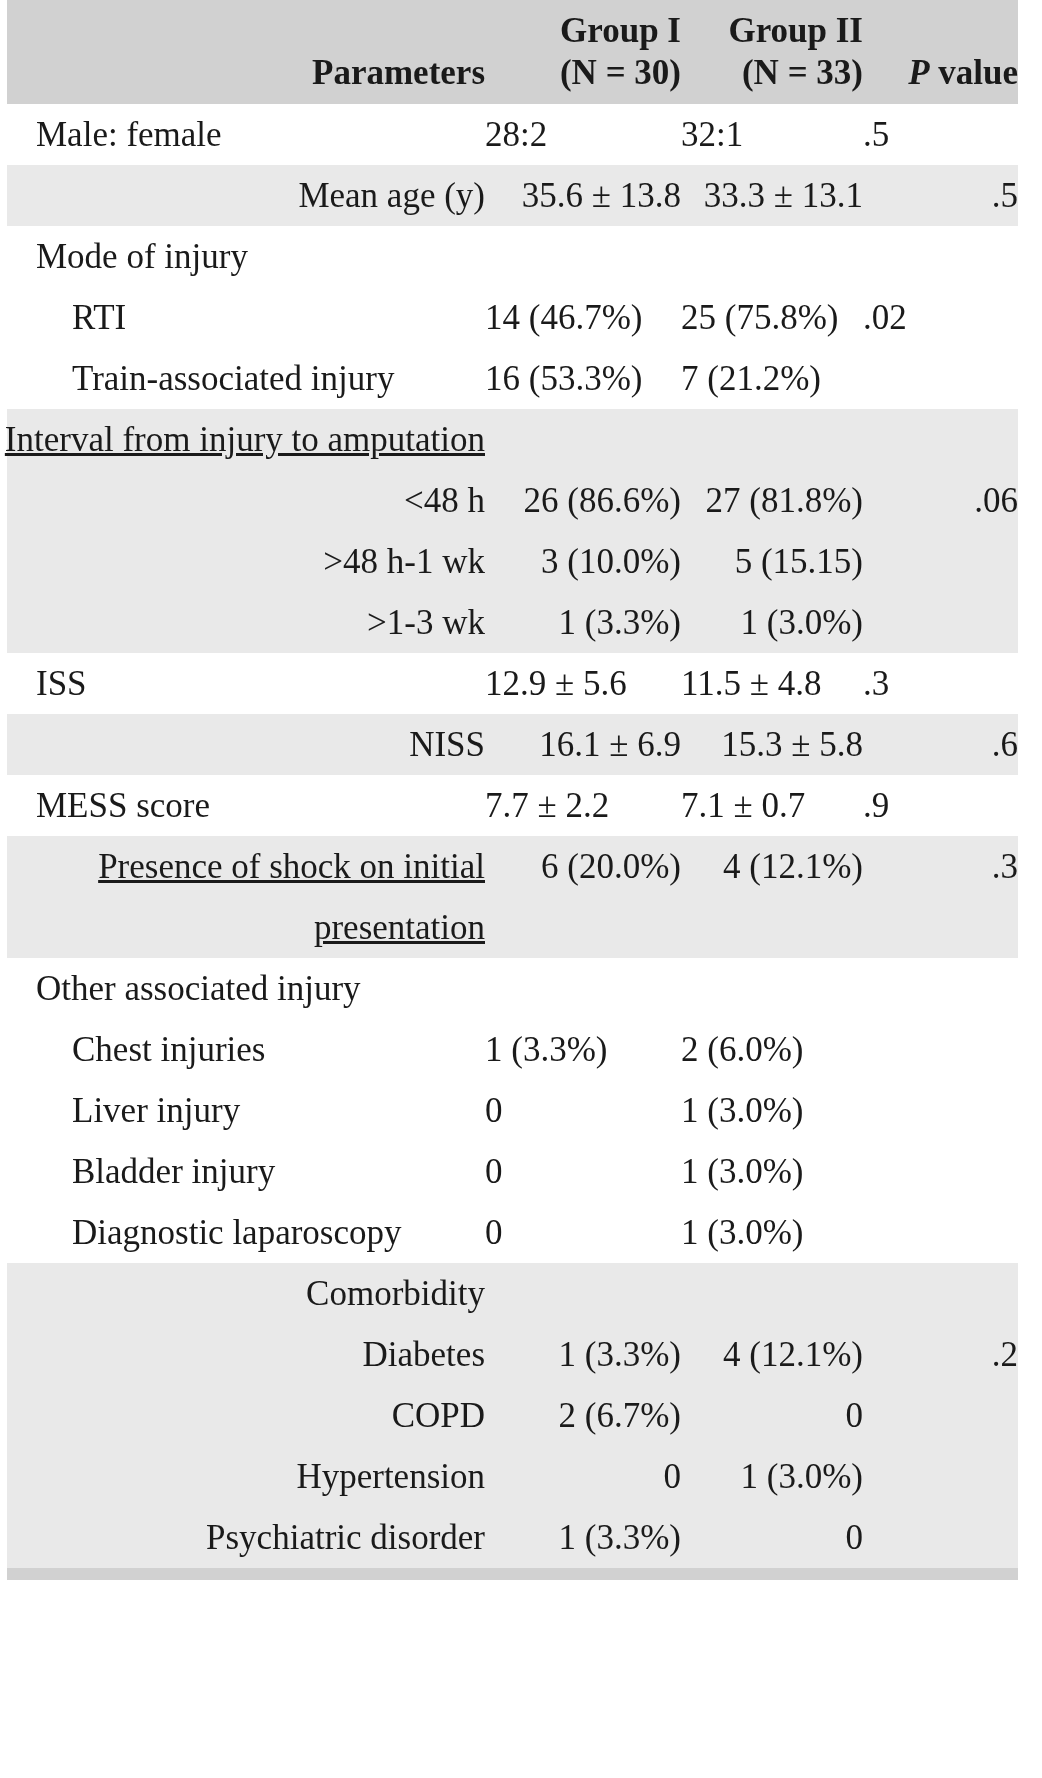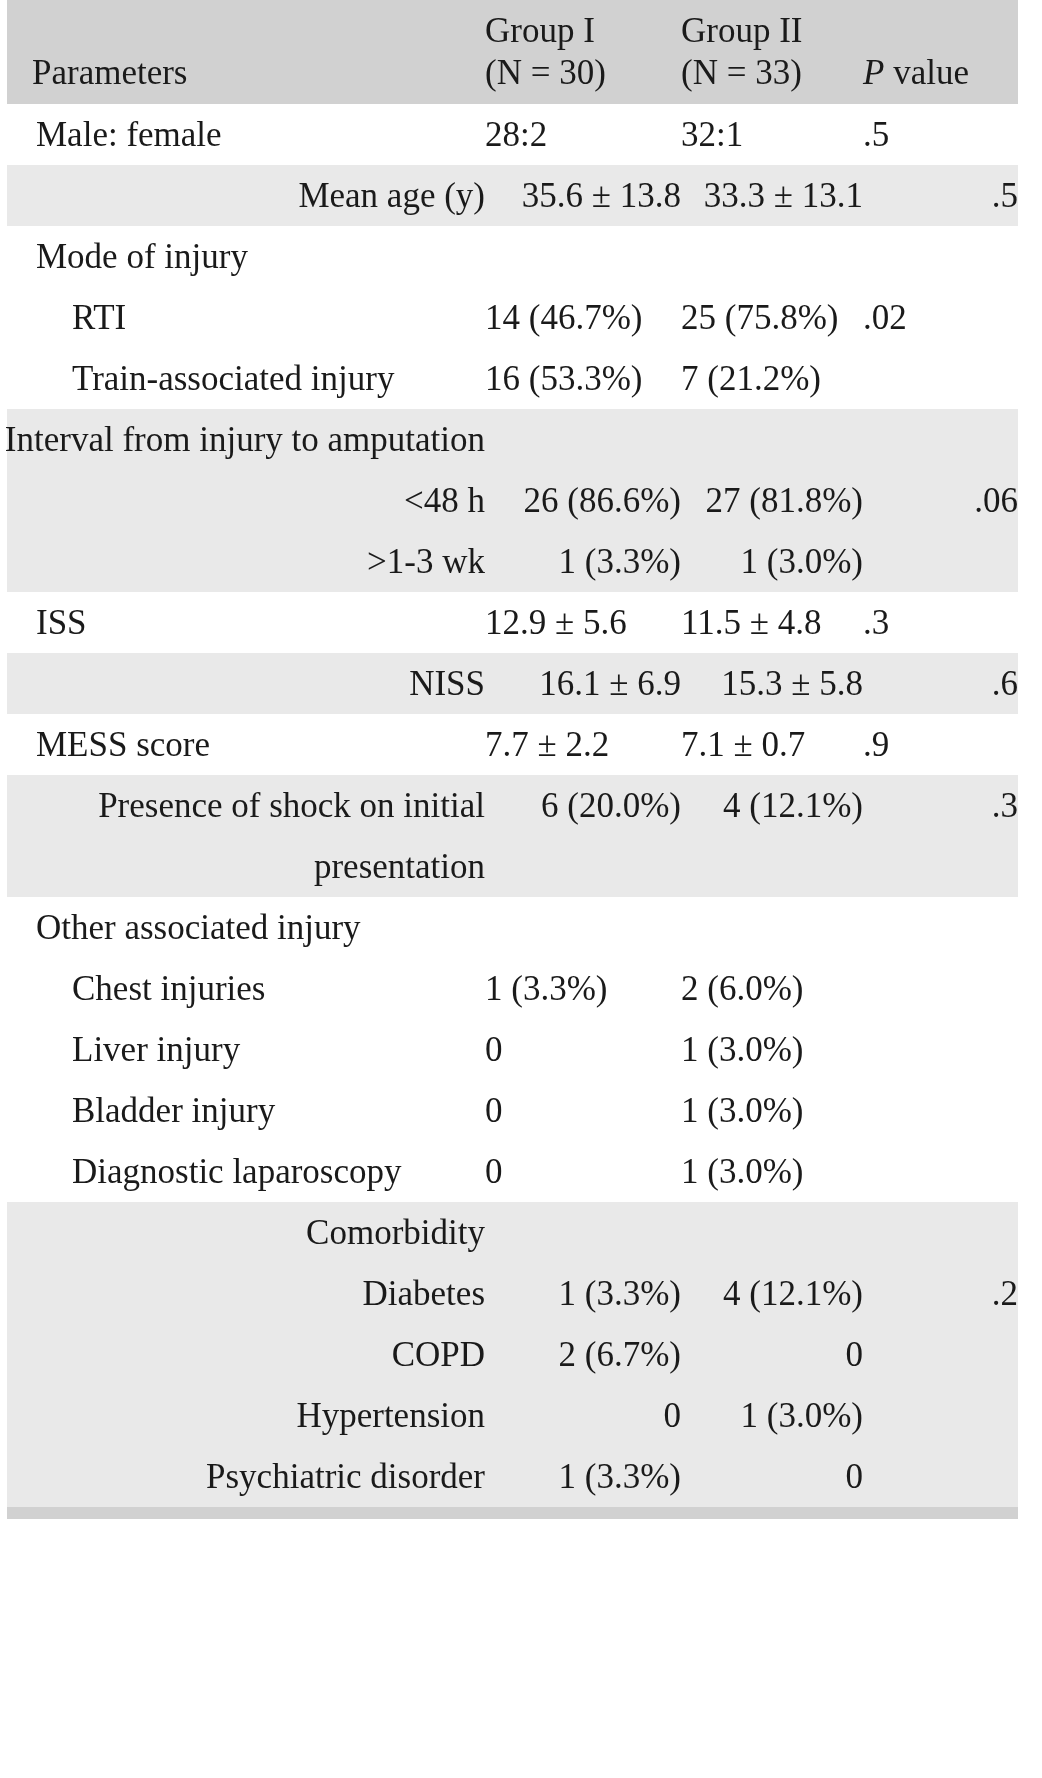--- a/index.html
+++ b/index.html
@@ -27,22 +27,22 @@
     table-layout: fixed;
     font-size: 35px;
   }
   col.c-param  { width: 478px; }
   col.c-g1     { width: 196px; }
   col.c-g2     { width: 182px; }
   col.c-p      { width: 155px; }
 
   thead th {
     background: var(--header-bg);
-    font-weight: normal;
-    text-align: left;
+    font-weight: bold;
+    text-align: right;
     vertical-align: bottom;
     padding: 10px 0 10px 0;
     line-height: 42px;
   }
   thead th.h-param { padding-left: 25px; }
   thead th .hline { display: block; }
   thead th .p-ital { font-style: italic; }
 
   tbody td {
     padding: 0;
@@ -53,20 +53,21 @@
   tbody td.param {
     padding-left: 29px;
     white-space: normal;
   }
   tbody tr.shaded td { background: var(--row-shade-bg); text-align: right; }
   tbody tr.plain td  { background: var(--row-plain-bg); }
 
   tbody td.param.indent1 { padding-left: 65px; font-family: Liberation Serif, serif; }
   tbody td.param.hang {
     text-indent: -36px;
+    text-decoration: underline;
   }
   .bottom-bar {
     width: 100%;
     height: 12px;
     background: var(--bottom-bar);
   }
 </style>
 </head>
 <body>
 
@@ -133,20 +134,26 @@
           <td class="val"></td>
           <td class="val"></td>
         </tr>
         <tr class="shaded">
           <td class="param indent1">&lt;48 h</td>
           <td class="val">26 (86.6%)</td>
           <td class="val">27 (81.8%)</td>
           <td class="val">.06</td>
         </tr>
         <tr class="shaded">
+          <td class="param indent1">&gt;48 h-1 wk</td>
+          <td class="val">3 (10.0%)</td>
+          <td class="val">5 (15.15)</td>
+          <td class="val"></td>
+        </tr>
+        <tr class="shaded">
           <td class="param indent1">&gt;1-3 wk</td>
           <td class="val">1 (3.3%)</td>
           <td class="val">1 (3.0%)</td>
           <td class="val"></td>
         </tr>
         <tr class="plain">
           <td class="param">ISS</td>
           <td class="val">12.9 ± 5.6</td>
           <td class="val">11.5 ± 4.8</td>
           <td class="val">.3</td>

